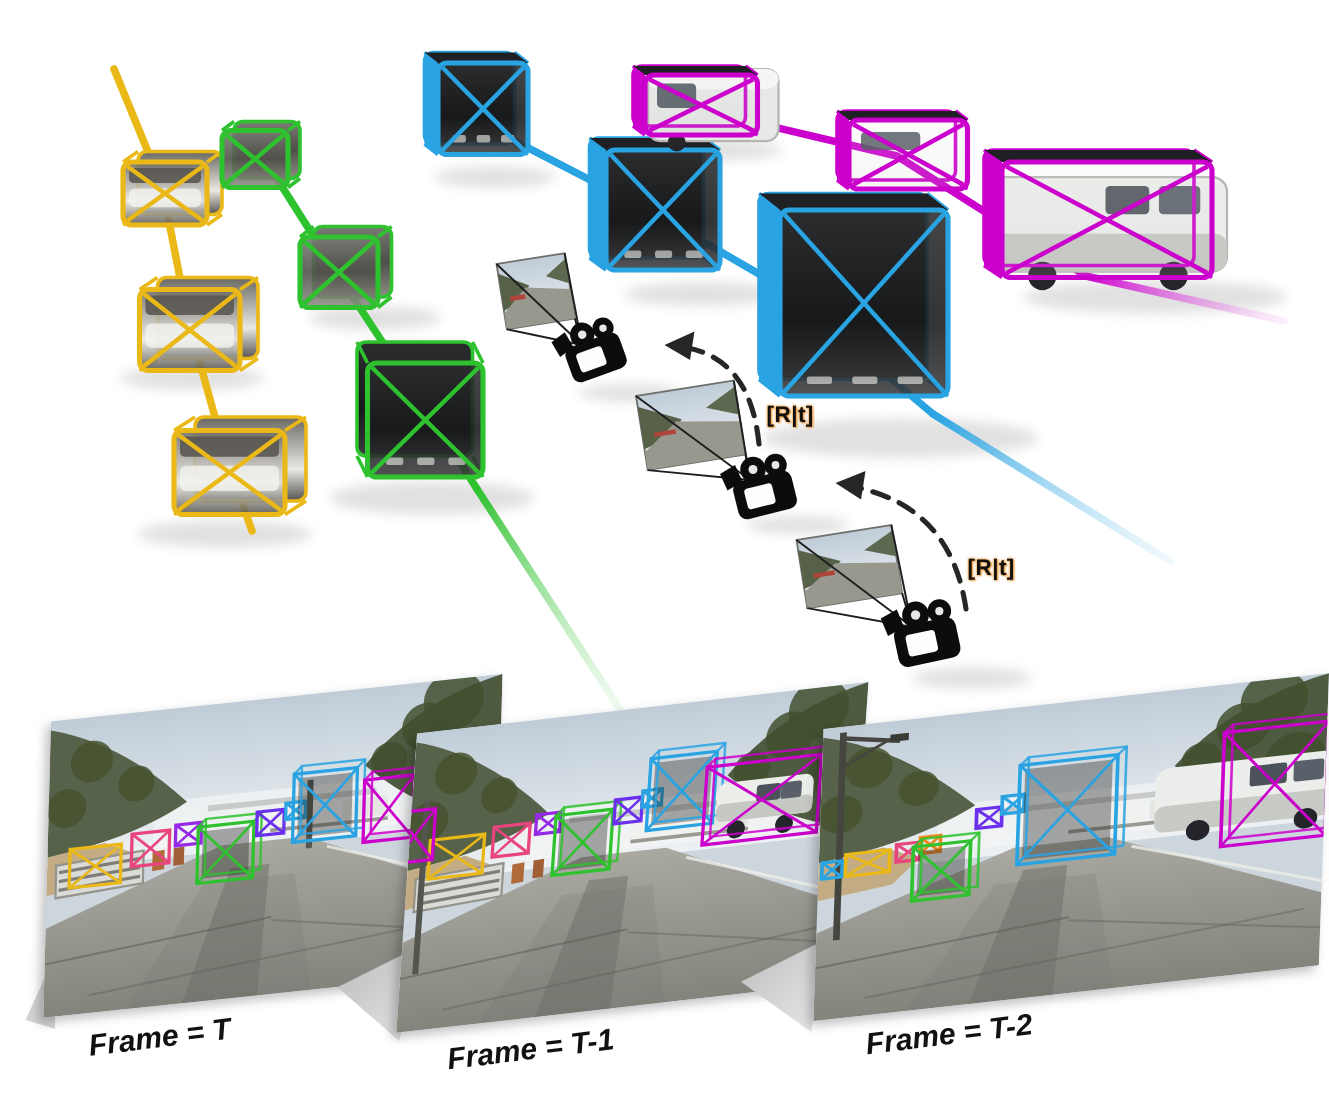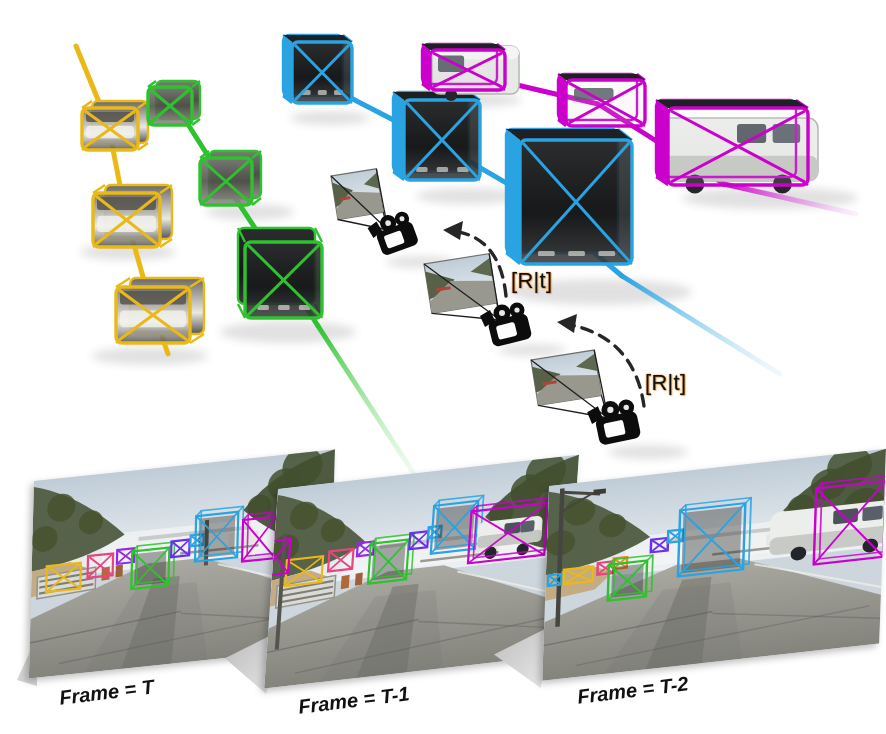--- a/index.html
+++ b/index.html
@@ -1,19 +1,19 @@
 <!DOCTYPE html>
 <html style="--background: #ffffff; --track-yellow: #eab917; --track-green: #2ec22e; --track-blue: #29a3e2; --track-magenta: #cc00cc; --box-pink: #e8447e; --box-purple: #9629e8; --box-violet: #6a30ee; --box-orange: #f0881c; --arrow-dark: #262626; --label-text: #111111; --rt-glow: #e8891a;"><head>
 <meta charset="utf-8">
 <style>
   html,body{margin:0;padding:0;background:var(--background,#fff);}
   .figure{position:relative;width:886px;height:734px;overflow:hidden;background:var(--background,#fff);
           font-family:"Liberation Sans",sans-serif;}
   #diagram{position:absolute;left:0;top:0;z-index:1;}
-  .rt-label{position:absolute;z-index:2;font-size:22px;font-weight:400;color:var(--label-text,#111);
+  .rt-label{position:absolute;z-index:2;font-size:15px;font-weight:700;color:var(--label-text,#111);
             letter-spacing:.3px;
             text-shadow:0 0 2px rgba(233,137,26,.95),0 0 1px rgba(233,137,26,.9),1px 1px 1px rgba(233,137,26,.55);}
   #rt1{left:511px;top:268px;}
   #rt2{left:645px;top:370px;}
   .frame{position:absolute;overflow:hidden;background:#cdd6dd;transform-origin:0 0;
          box-shadow:-3px 3px 7px rgba(0,0,0,.25);}
   .frame svg{display:block;width:100%;height:100%;}
   #frameT {left:34px; top:481px;width:301px;height:197px;transform:skewY(-6deg)  skewX(-1.5deg);z-index:2;}
   #frameT1{left:278px;top:489px;width:301px;height:198px;transform:skewY(-6.5deg) skewX(-4deg); z-index:4;}
   #frameT2{left:549px;top:486px;width:337px;height:194px;transform:skewY(-6.3deg) skewX(-2deg); z-index:6;}

